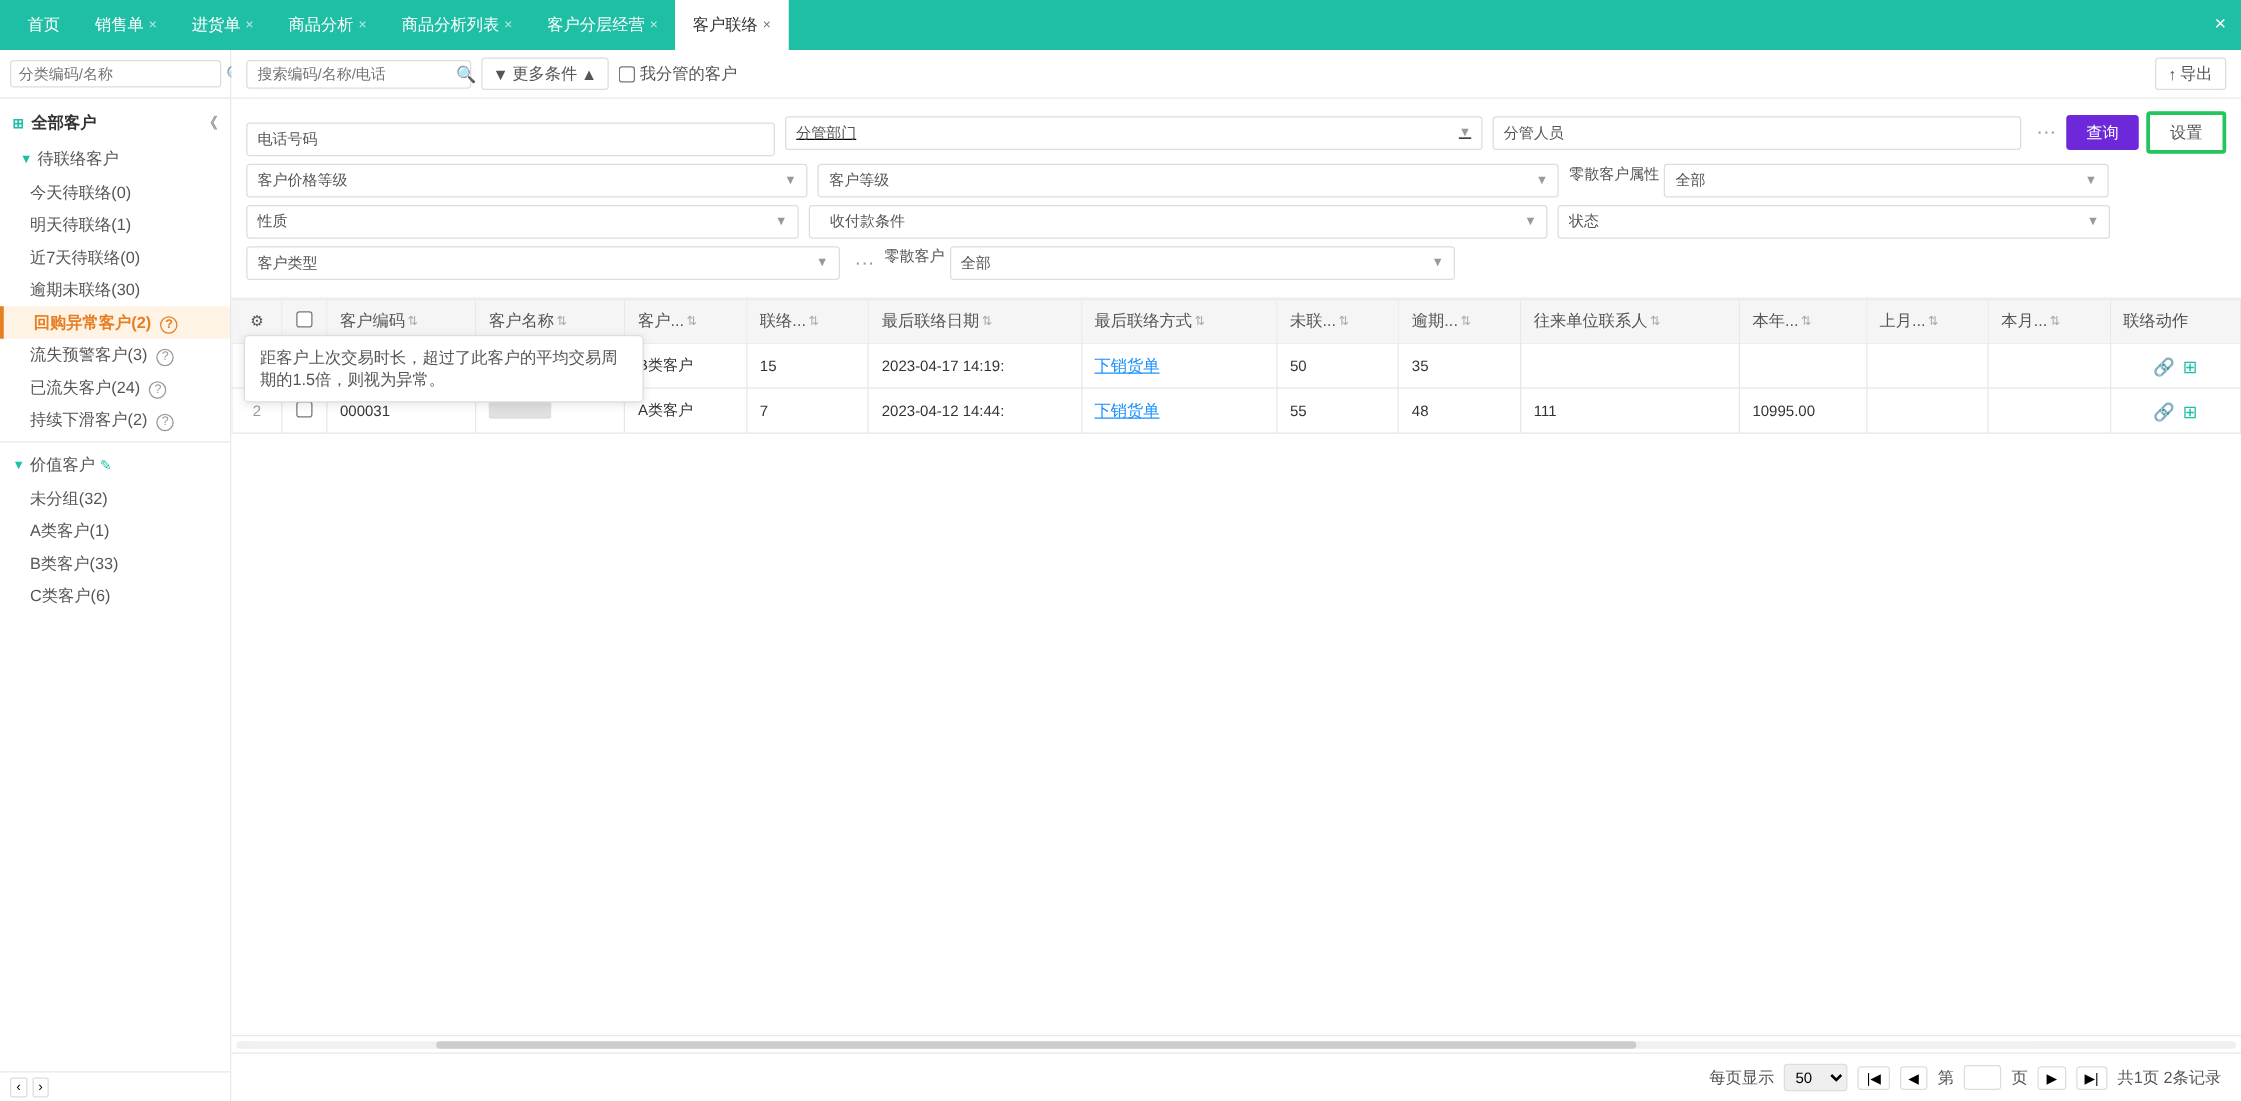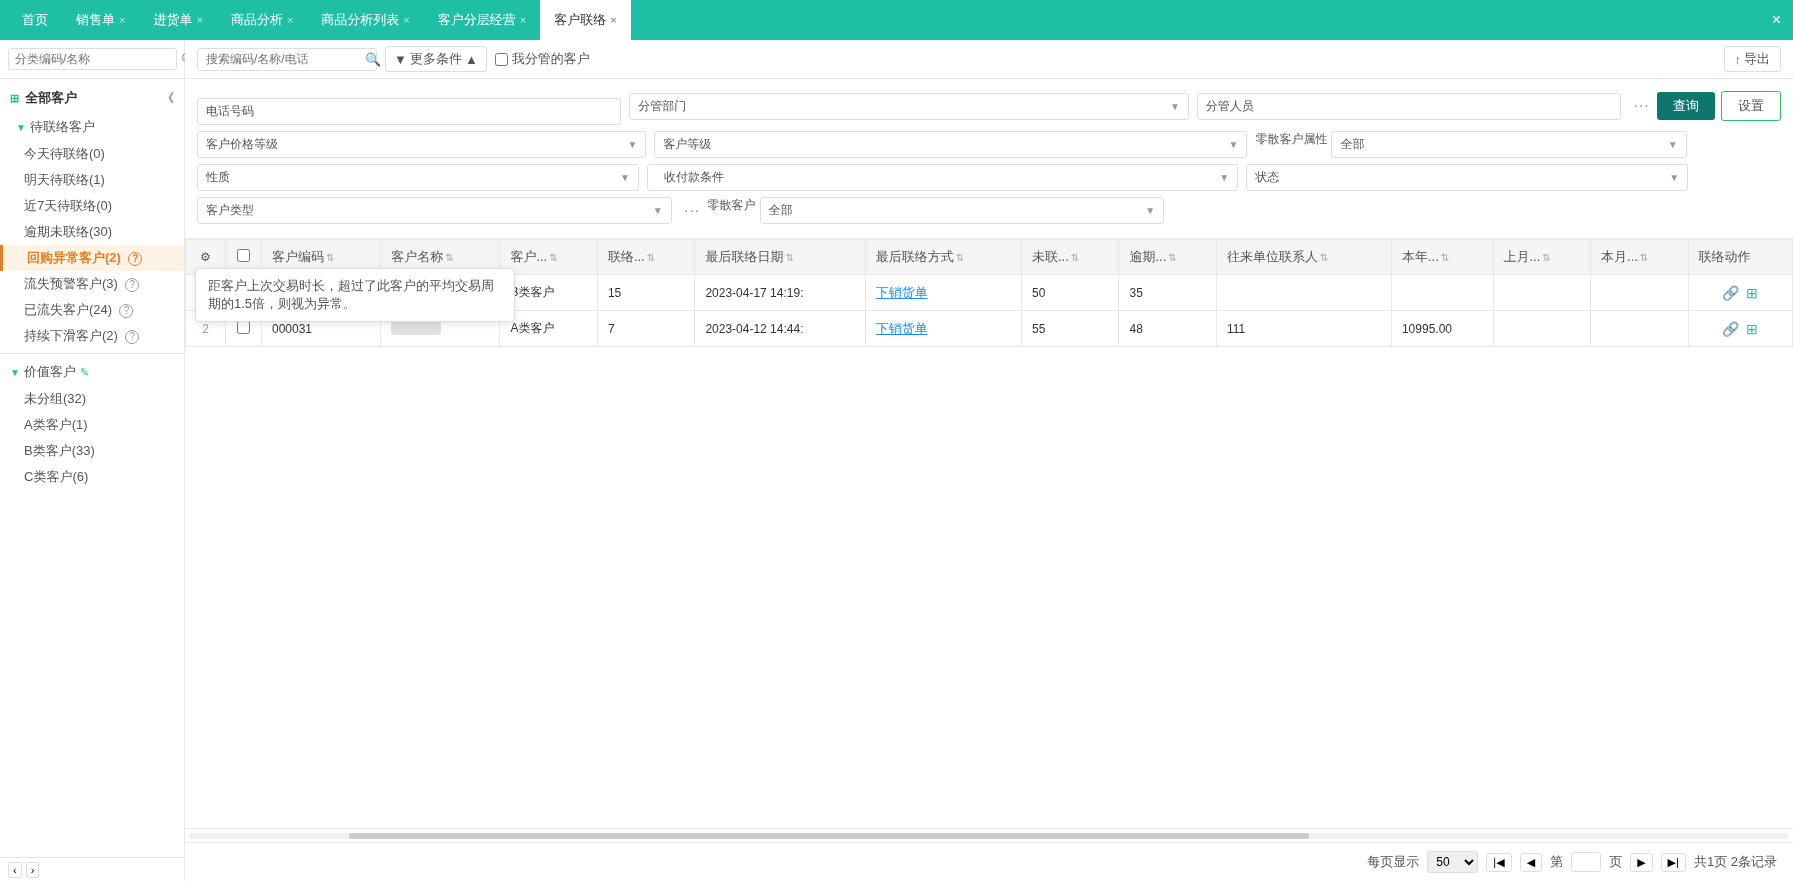--- a/index.html
+++ b/index.html
@@ -99,25 +99,25 @@
     .filter-select {
       display: flex; align-items: center; flex: 1; border: 1px solid #ddd;
       border-radius: 3px; padding: 4px 8px; background: white; cursor: pointer;
       justify-content: space-between;
     }
     .filter-select span { color: #555; font-size: 12px; }
     .filter-select .chevron { color: #999; font-size: 10px; }
     .filter-label { font-size: 12px; color: #555; white-space: nowrap; }
     .filter-actions { display: flex; align-items: center; gap: 6px; margin-left: auto; }
     .btn-query {
-      background: #0f766e; color: white; border: none; border-radius: 3px;
+      background: #6d28d9; color: white; border: none; border-radius: 3px;
       padding: 5px 16px; cursor: pointer; font-size: 13px;
     }
     .btn-settings {
-      background: white; color: #555; border: 1px solid #22c55e; border-radius: 3px;
+      background: white; color: #555; border: 3px solid #22c55e; border-radius: 3px;
       padding: 5px 16px; cursor: pointer; font-size: 13px;
     }
     .more-dots { color: #999; cursor: pointer; font-size: 16px; margin-left: 4px; }
 
     
     .table-area { flex: 1; overflow: auto; background: white; }
     table { width: 100%; border-collapse: collapse; }
     thead tr { background: #f5f5f5; }
     thead th {
       border: 1px solid #e8e8e8; padding: 8px 10px; text-align: left;
@@ -296,21 +296,21 @@
       </button>
     </div>
 
     <div class="filter-panel">
 
       <div class="filter-row">
         <div class="filter-field" style="flex:1.5;margin-top:11px;">
           <span class="field-label">电话号码</span>
           <input type="text" style="">
         </div>
-        <div class="filter-select" style="flex:2;">
+        <div class="filter-select" style="flex:2;text-decoration:underline;">
           <span>分管部门</span>
           <span class="chevron">▼</span>
         </div>
         <div class="filter-field" style="flex:1.5;">
           <span class="field-label">分管人员</span>
           <input type="text" style="">
         </div>
         <span class="more-dots">···</span>
         <div class="filter-actions">
           <button class="btn-query">查询</button>

